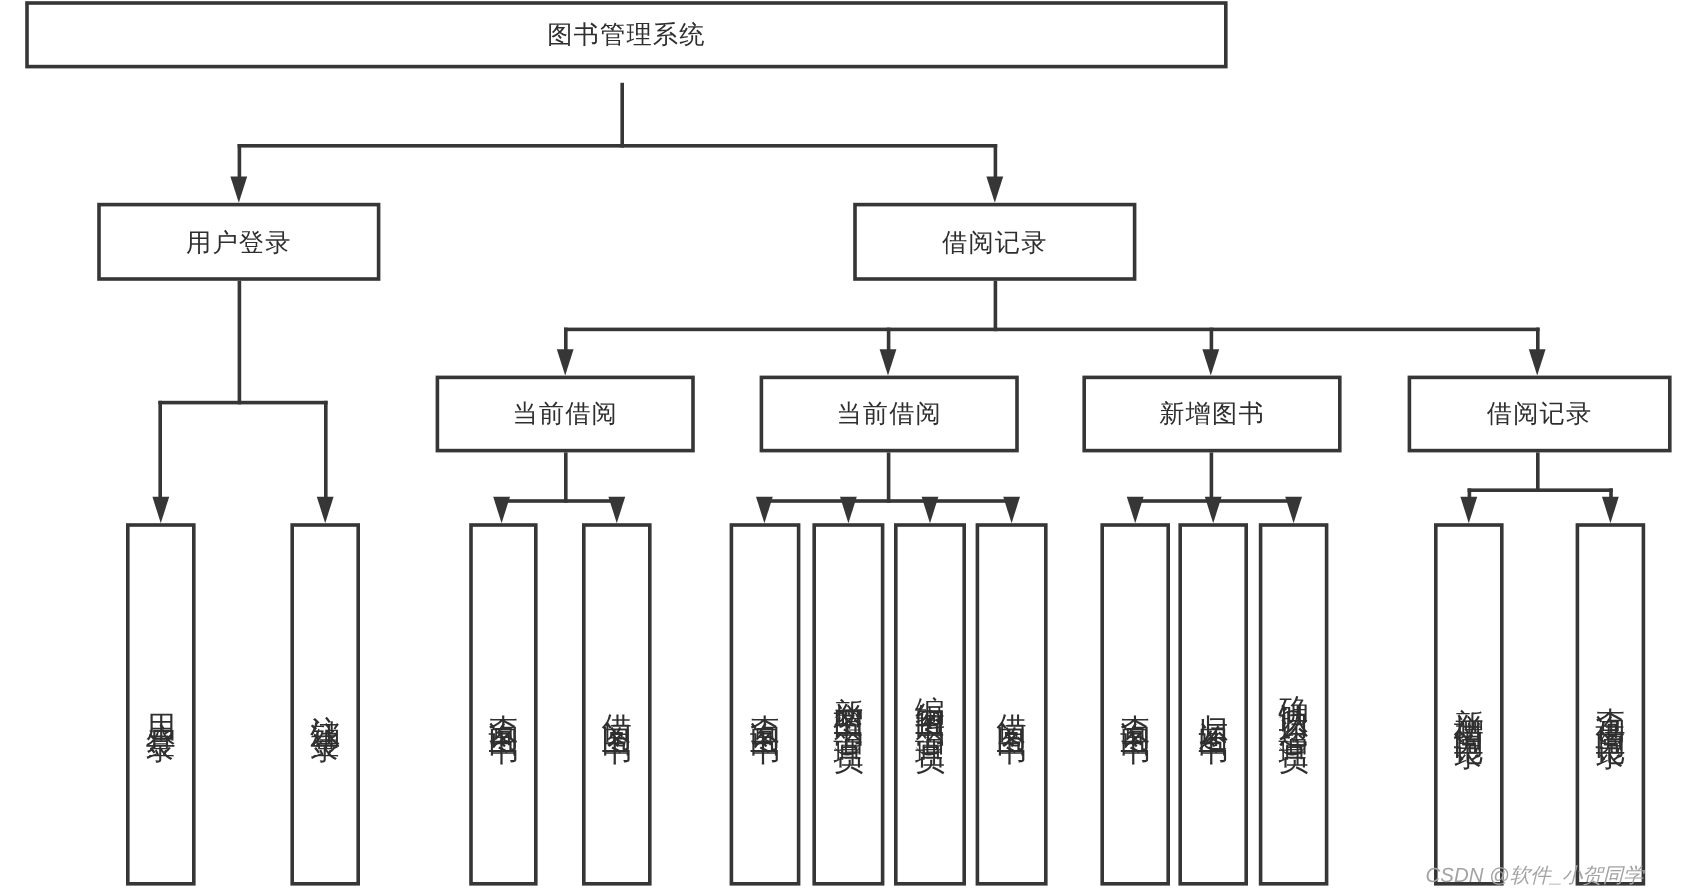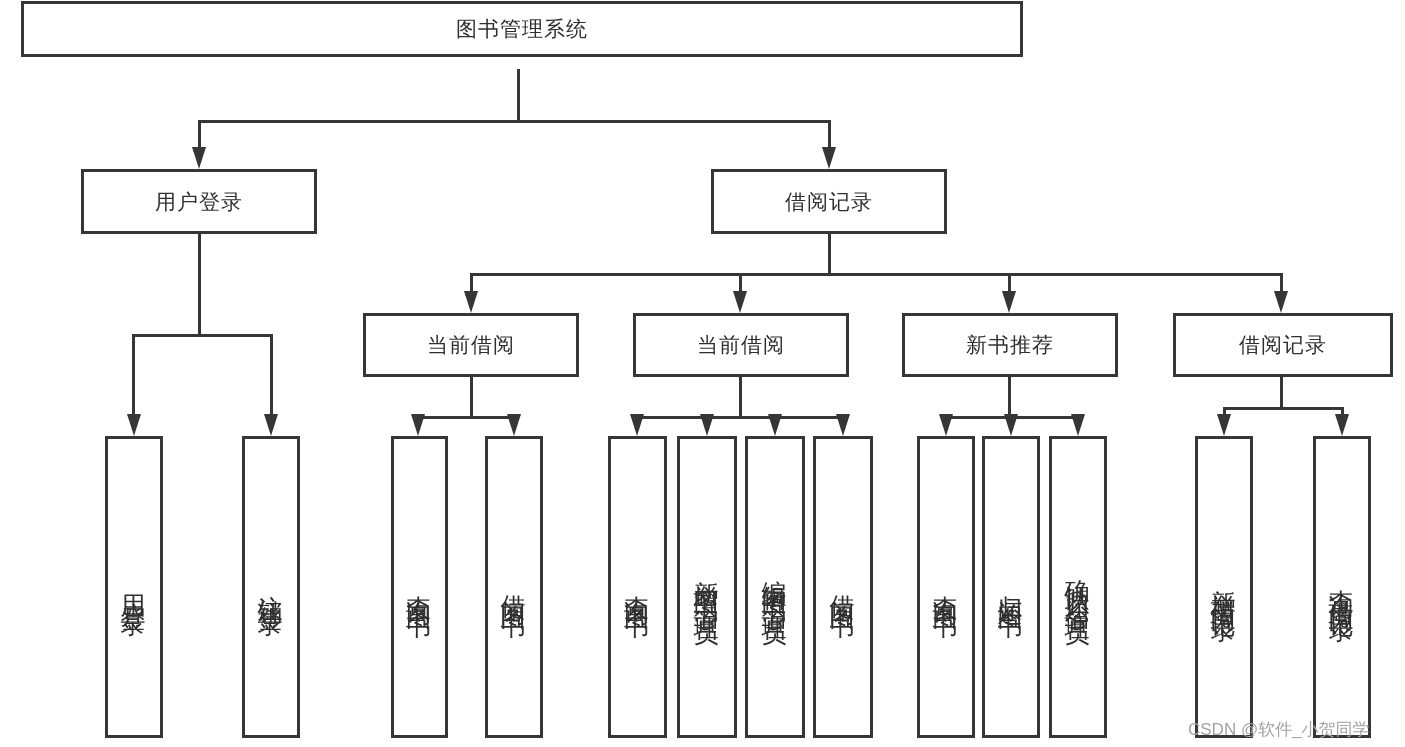--- a/index.html
+++ b/index.html
@@ -18,21 +18,21 @@
   }
   .vline{position:absolute;width:3px;background:#363636;}
   .hline{position:absolute;height:3px;background:#363636;}
   .arr{
     position:absolute;width:0;height:0;
     border-left:7px solid transparent;border-right:7px solid transparent;
     border-top:22px solid #363636;
   }
   #watermark{
     position:absolute;left:1188px;top:718px;font-size:17px;color:#a3a3a3;
-    white-space:nowrap;z-index:5;
+    white-space:nowrap;z-index:5;font-style:italic;
   }
 </style>
 </head>
 <body>
 
 <div id="canvas">
 
   <div class="box h" style="left:21px;top:1px;width:1002px;height:56px">
     <span>图书管理系统</span>
   </div>
@@ -69,21 +69,21 @@
   <div class="arr" style="left:1002px;top:291px"></div>
   <div class="arr" style="left:1274px;top:291px"></div>
 
   <div class="box h" style="left:363px;top:313px;width:216px;height:64px">
     <span>当前借阅</span>
   </div>
   <div class="box h" style="left:633px;top:313px;width:216px;height:64px">
     <span>当前借阅</span>
   </div>
   <div class="box h" style="left:902px;top:313px;width:216px;height:64px">
-    <span>新书推荐</span>
+    <span>新增图书</span>
   </div>
   <div class="box h" style="left:1173px;top:313px;width:220px;height:64px">
     <span>借阅记录</span>
   </div>
 
   <div class="vline" style="left:470px;top:377px;height:42px"></div>
   <div class="hline" style="left:416px;top:416px;width:101px"></div>
   <div class="arr" style="left:411px;top:414px"></div>
   <div class="arr" style="left:507px;top:414px"></div>
 

